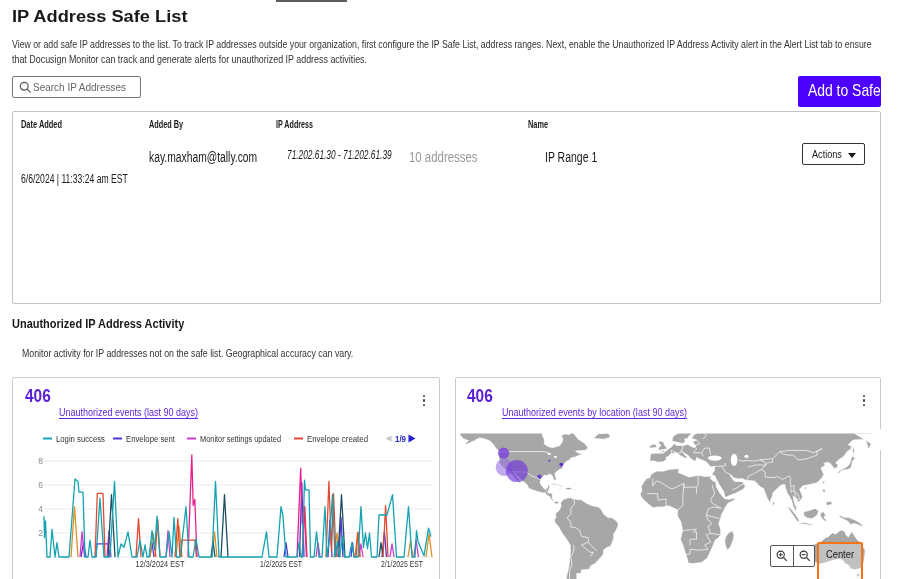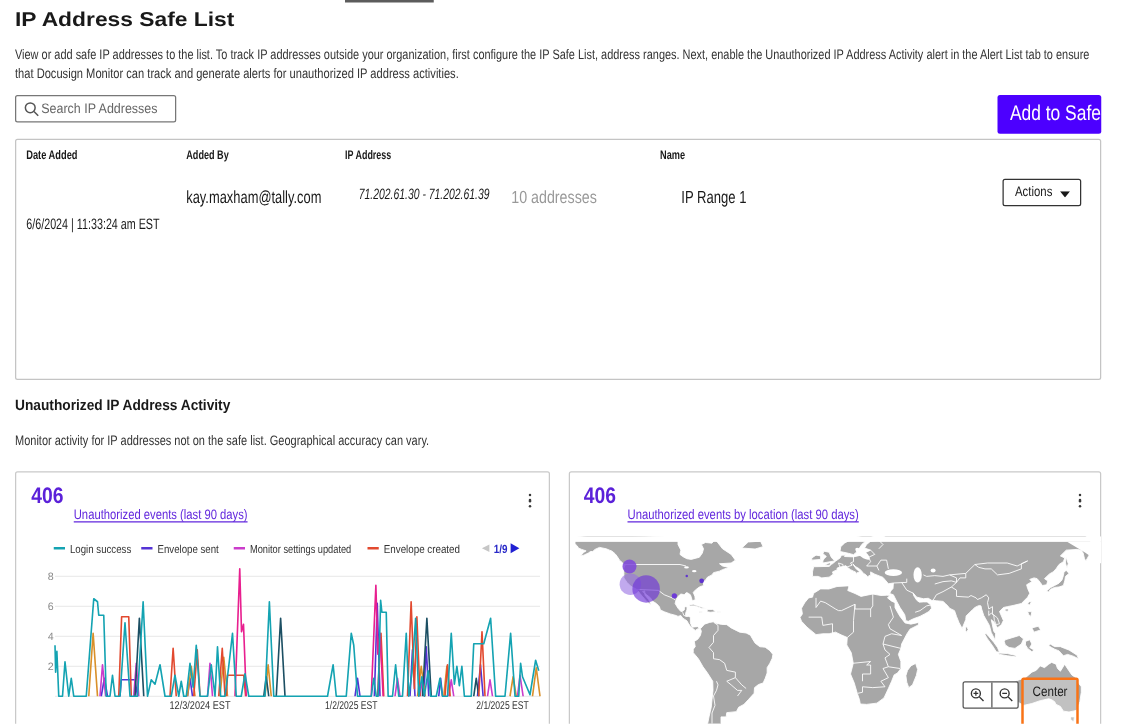--- a/index.html
+++ b/index.html
@@ -46,21 +46,21 @@
   <div class="abs td" style="left:287px; top:148px; font-size:12px;font-style:italic;"><span class="fit" style="transform:scaleX(0.694);">71.202.61.30 - 71.202.61.39</span></div>
   <div class="abs td" style="left:397px; color:#999;margin-left:12px;"><span class="fit" style="transform:scaleX(0.815);">10 addresses</span></div>
   <div class="abs td" style="left:545px;"><span class="fit" style="transform:scaleX(0.748);">IP Range 1</span></div>
   <div class="abs actions">
     <span class="fit" style="position:absolute;left:9px;top:4px;transform:scaleX(0.83);">Actions</span>
     <svg width="8" height="5" viewBox="0 0 8 5" style="position:absolute;right:8px;top:9px;">
       <path d="M0 0 L8 0 L4 5 Z" fill="#191919"></path>
     </svg>
   </div>
   <div class="abs" style="left:12px; top:317px; font-size:12px; font-weight:700; color:#191919;"><span class="fit" style="transform:scaleX(0.915);">Unauthorized IP Address Activity</span></div>
-  <div class="abs" style="left:12px; top:347px; font-size:11px; color:#333;"><span class="fit" style="transform:scaleX(0.80);">Monitor activity for IP addresses not on the safe list. Geographical accuracy can vary.</span></div>
+  <div class="abs" style="left:22px; top:347px; font-size:11px; color:#333;"><span class="fit" style="transform:scaleX(0.80);">Monitor activity for IP addresses not on the safe list. Geographical accuracy can vary.</span></div>
 
   <div class="abs card" style="left:12px; width:428px;"></div>
   <div class="abs card" style="left:455px; width:426px;"></div>
 
   <div class="abs num" style="left:25px; top:386px;"><span class="fit" style="transform:scaleX(0.857);">406</span></div>
   <div class="abs clink" style="left:23px; top:406px;"><span class="fit" style="transform:scaleX(0.818);">Unauthorized events (last 90 days)</span></div>
   <div class="abs kebab" style="left:422.5px; top:394.5px;">
     <div></div>
     <div></div>
     <div></div>

